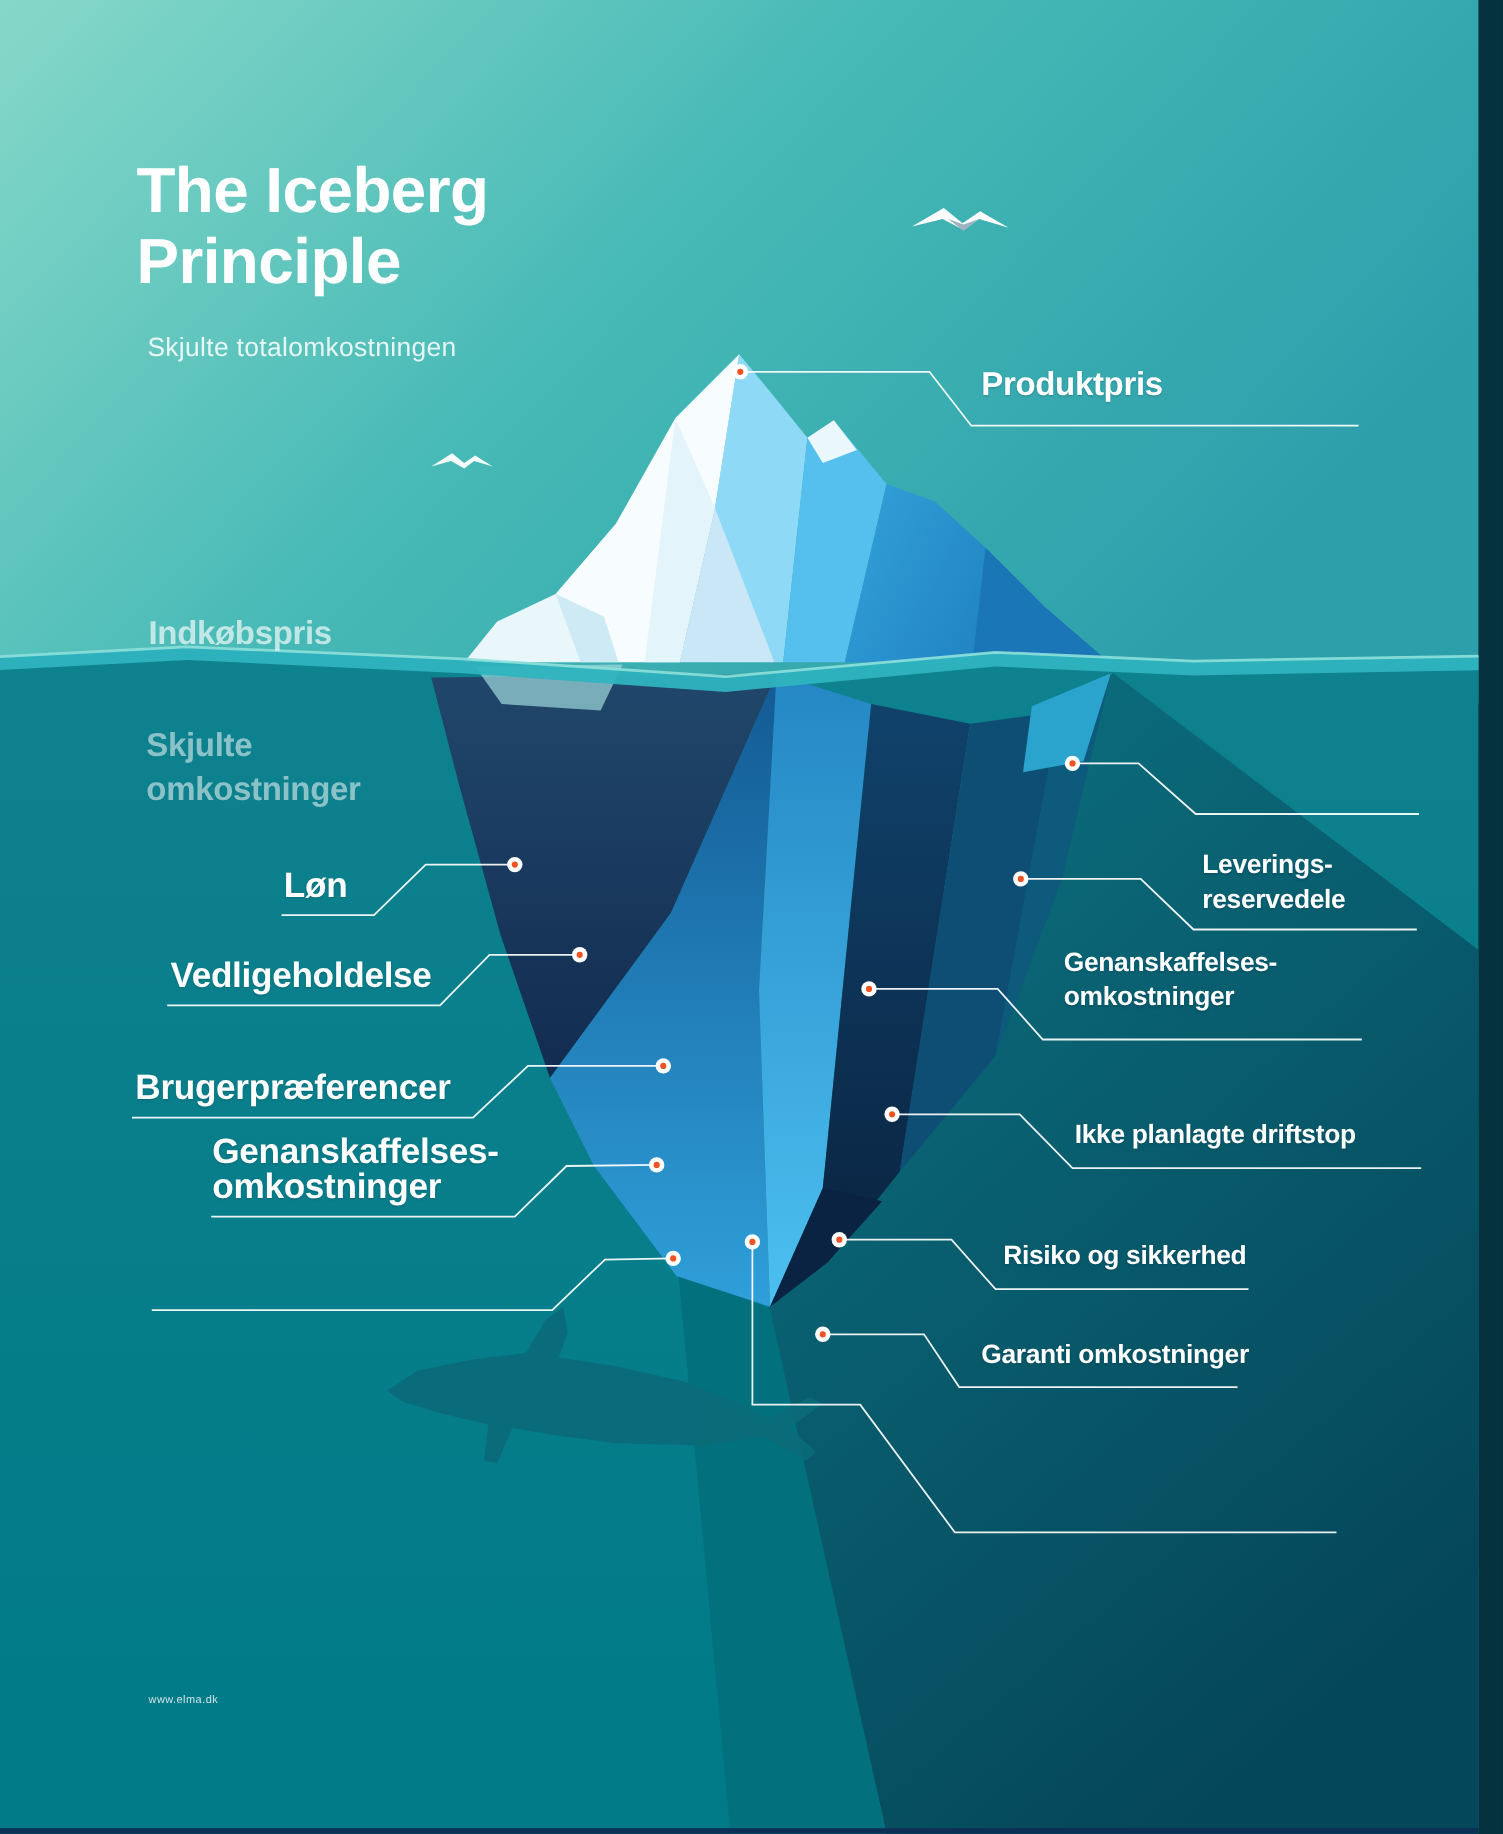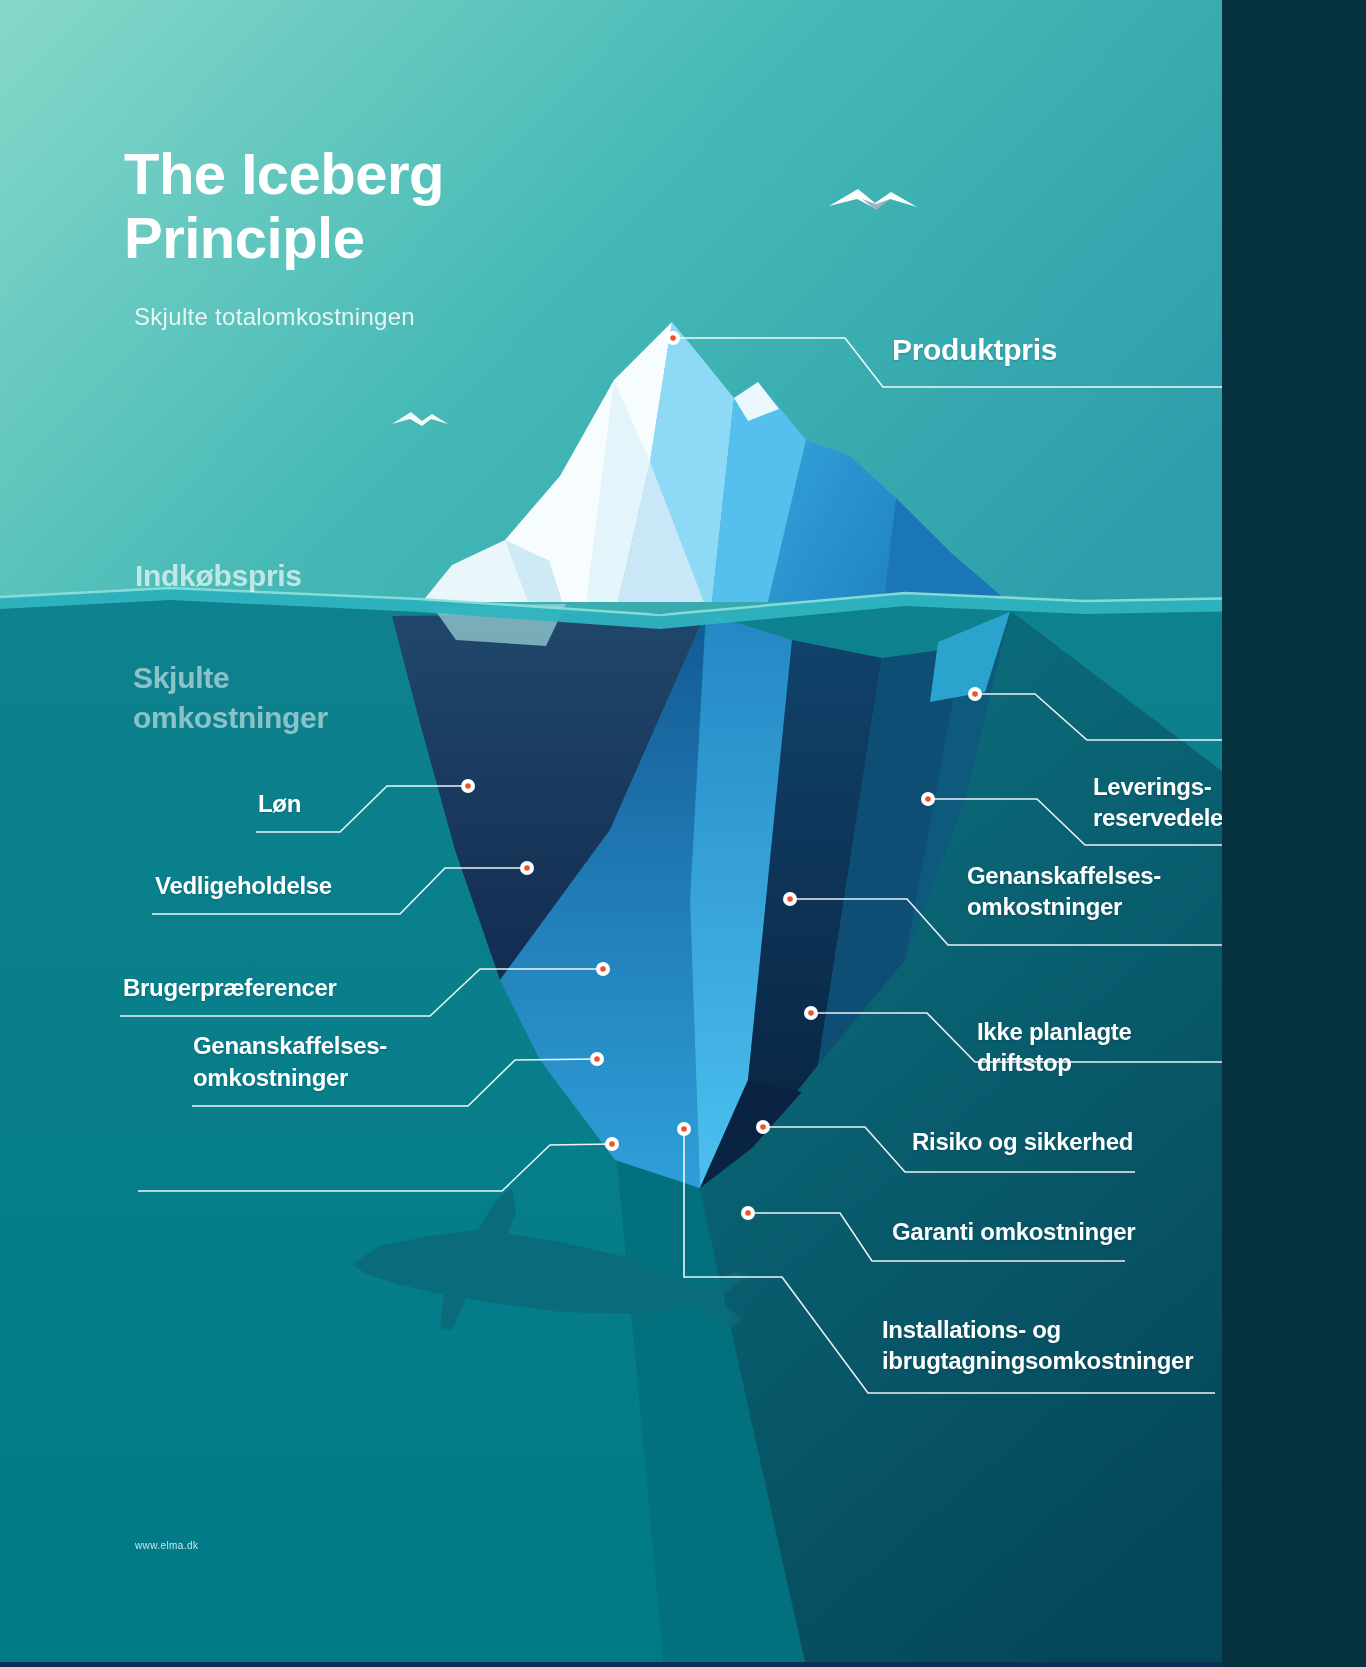--- a/index.html
+++ b/index.html
@@ -1,35 +1,35 @@
 <!DOCTYPE html>
 <html><head>
 <meta charset="utf-8">
 <style>
   html,body{margin:0;padding:0;background:#06323f;}
   .stage{
-    position:relative;width:1222px;height:1667px;overflow:hidden;
+    position:relative;width:1344px;height:1667px;overflow:hidden;
     font-family:"Liberation Sans",sans-serif;
   }
   .stage svg{position:absolute;left:0;top:0;}
   .txt{position:absolute;white-space:pre-line;color:#ffffff;}
   .title{
     font-size:58px;font-weight:700;line-height:64px;letter-spacing:-0.5px;
   }
   .subtitle{font-size:24px;font-weight:400;color:rgba(255,255,255,0.85);letter-spacing:0.3px;}
   .zone{
     font-weight:700;font-size:30px;line-height:40px;letter-spacing:-0.3px;
   }
   .zone.above{color:rgba(255,255,255,0.65);}
   .zone.below{color:rgba(255,255,255,0.52);}
   .callout{
     font-weight:700;letter-spacing:-0.3px;line-height:31px;
     text-shadow:0 1px 2px rgba(0,40,60,0.25);
   }
-  .callout.left-side{font-size:24px;line-height:32px;}
+  .callout.left-side{font-size:32px;line-height:32px;}
   .callout.right-side{font-size:24px;line-height:31px;}
   .callout.big{font-size:30px;}
   .footer{font-size:10px;font-weight:400;color:rgba(255,255,255,0.8);letter-spacing:0.4px;cursor:pointer;}
 </style>
 </head>
 <body>
 
 <div class="stage">
 
 <svg width="1366" height="1667" viewBox="0 0 1366 1667">
@@ -203,22 +203,20 @@
 omkostninger</div>
 
 <div class="txt callout big" style="left:892px;top:334px;">Produktpris</div>
 <div class="txt callout right-side" style="left:1093px;top:771px;">Leverings-
 reservedele</div>
 <div class="txt callout right-side" style="left:967px;top:860px;">Genanskaffelses-
 omkostninger</div>
 <div class="txt callout right-side" style="left:977px;top:1016px;">Ikke planlagte driftstop</div>
 <div class="txt callout right-side" style="left:912px;top:1126px;">Risiko og sikkerhed</div>
 <div class="txt callout right-side" style="left:892px;top:1216px;">Garanti omkostninger</div>
-<div class="txt callout right-side" style="left:882px;top:1314px;">Installations- og
-ibrugtagningsomkostninger</div>
 
 <div class="txt callout left-side" style="left:258px;top:788px;">Løn</div>
 <div class="txt callout left-side" style="left:155px;top:870px;">Vedligeholdelse</div>
 <div class="txt callout left-side" style="left:123px;top:972px;">Brugerpræferencer</div>
 <div class="txt callout left-side" style="left:193px;top:1030px;">Genanskaffelses-
 omkostninger</div>
 
 <div class="txt footer" style="left:135px;top:1540px;">www.elma.dk</div>
 
 </div>

